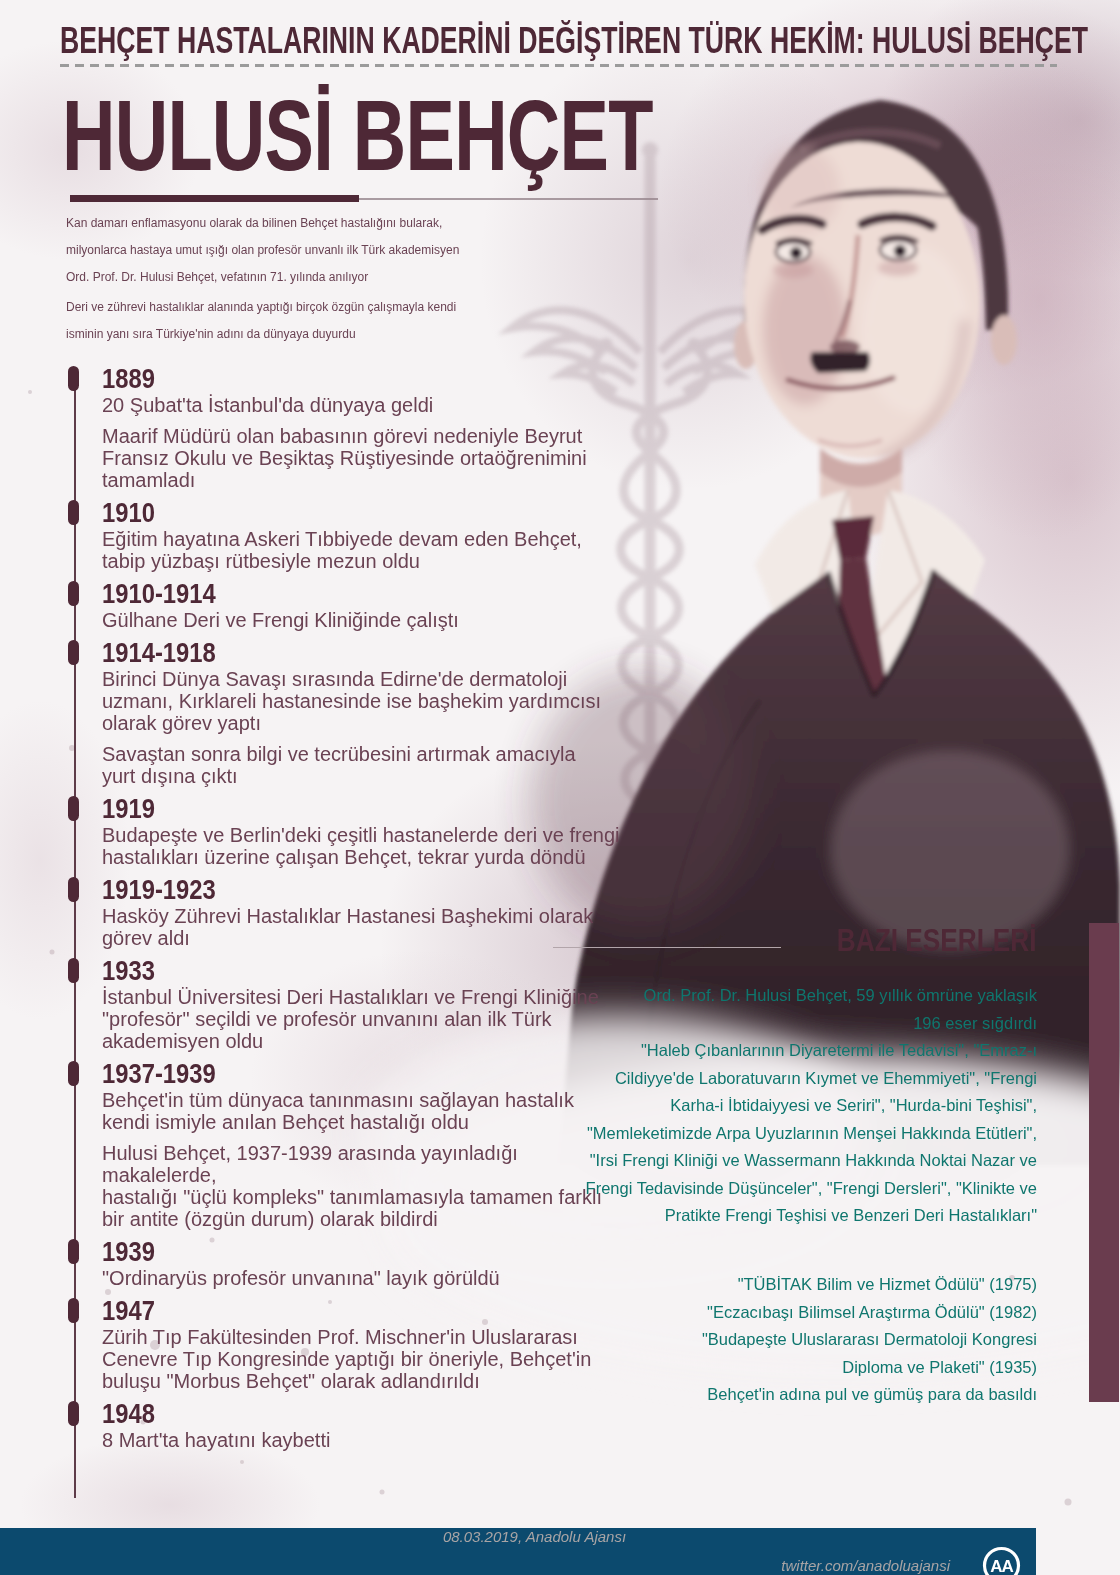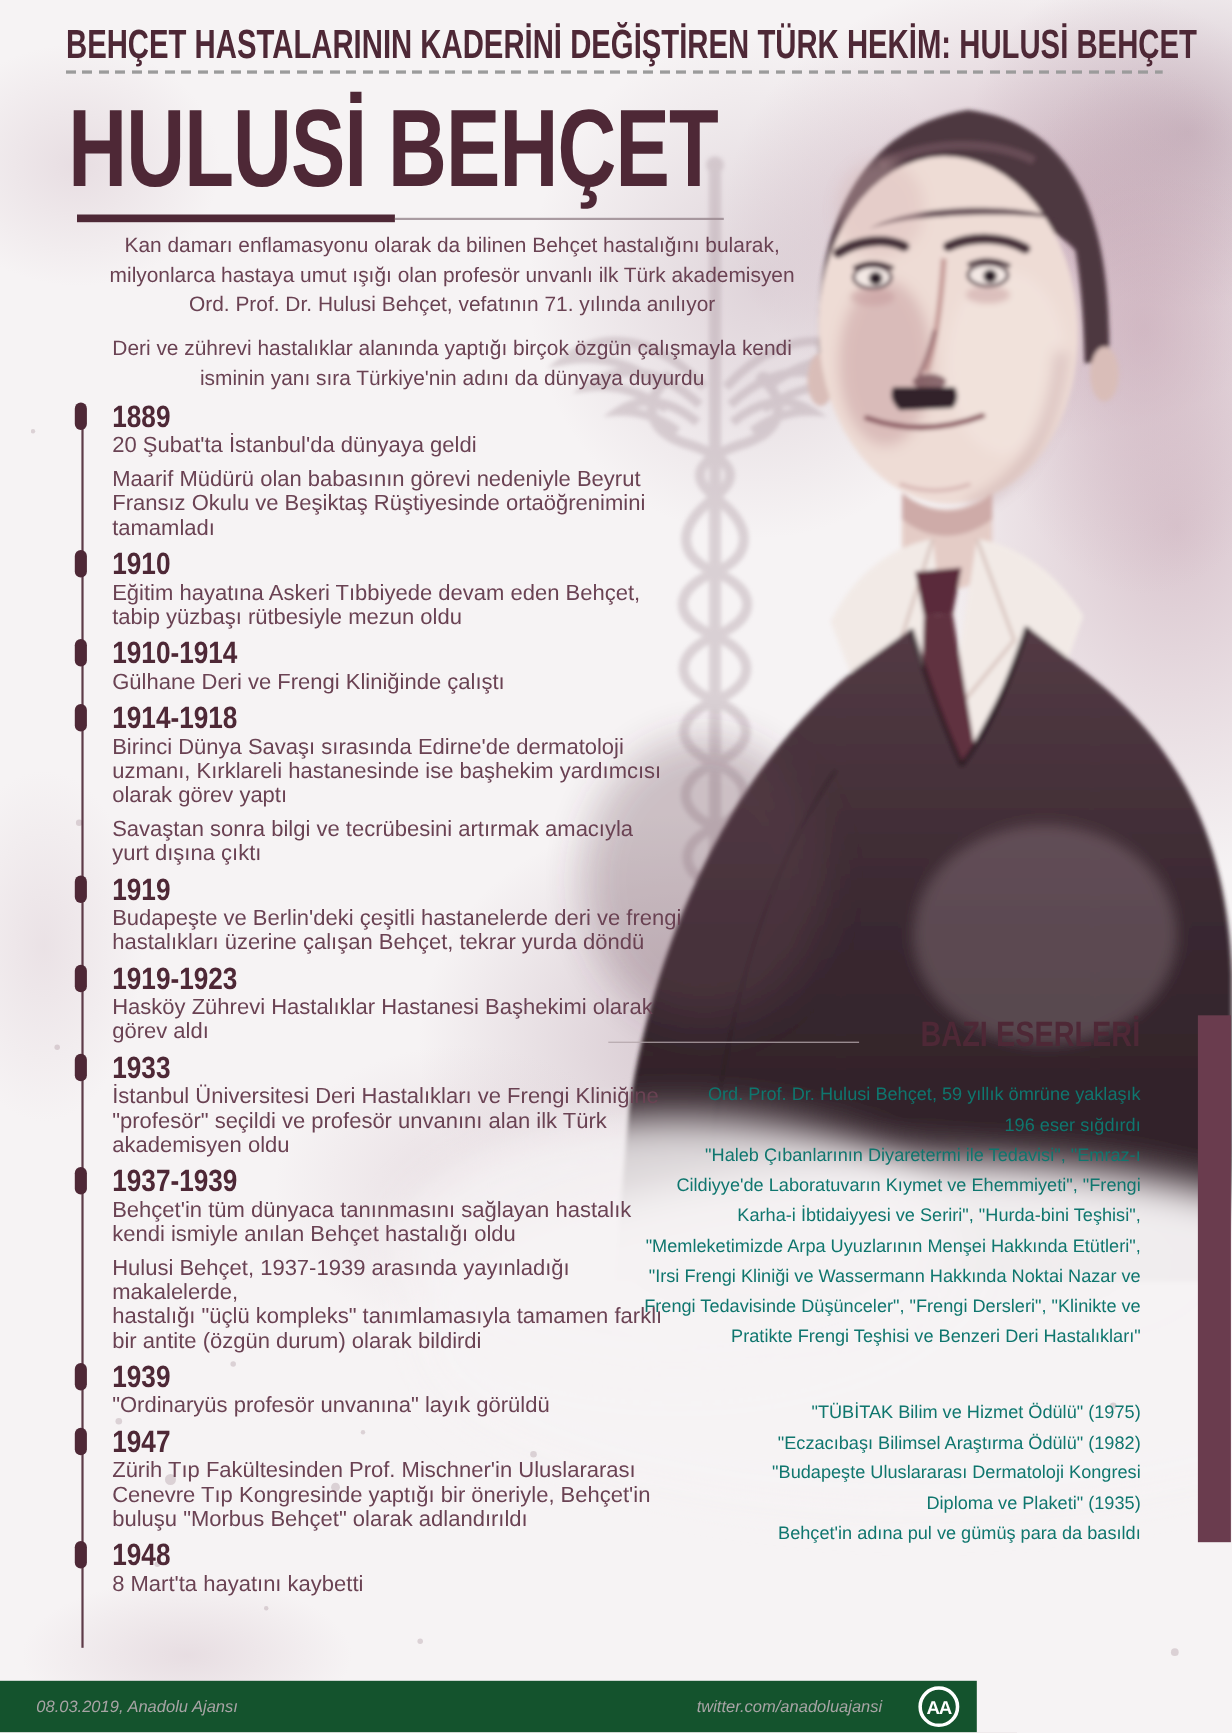--- a/index.html
+++ b/index.html
@@ -10,45 +10,45 @@
   .topline{position:absolute;left:60px;top:20px;margin:0;white-space:nowrap;font-weight:bold;
            font-size:37px;color:#4e2836;transform:scaleX(.72);transform-origin:left top;}
   .dashline{position:absolute;left:60px;top:64px;width:997px;height:3px;
             background:repeating-linear-gradient(90deg,#9b9b9b 0 9px,transparent 9px 15px);}
   .bigtitle{position:absolute;left:62px;top:84px;margin:0;white-space:nowrap;font-weight:bold;
             font-size:100px;line-height:102px;letter-spacing:-1px;color:#4e2836;
             transform:scaleX(.74);transform-origin:left top;}
   .ul-thick{position:absolute;left:70px;top:195px;width:289px;height:7px;background:#4e2836;}
   .ul-thin{position:absolute;left:359px;top:198px;width:299px;height:2px;background:#96858c;opacity:.8;}
 
-  .intro{position:absolute;white-space:pre-line;font-size:19px;line-height:27px;color:#6a4253;width:690px;margin:0;text-align:center;}
+  .intro{position:absolute;white-space:pre-line;font-size:12px;line-height:27px;color:#6a4253;width:690px;margin:0;}
   .intro1{left:66px;top:210px;}
-  .intro2{left:66px;top:304px;}
+  .intro2{left:66px;top:294px;}
 
   .timeline{position:absolute;left:66px;top:366px;width:520px;padding-left:36px;box-sizing:content-box;}
   .tl-line{position:absolute;left:7.5px;top:10px;width:2px;height:1122px;background:#4e2836;opacity:.9;}
   .tl-item{position:relative;margin-bottom:8px;}
   .tl-item::before{content:"";position:absolute;left:-34px;top:0;width:11px;height:25px;border-radius:6px;background:#4e2836;}
   .tl-year{margin:0 0 3px;font-size:28px;line-height:25px;font-weight:bold;color:#4e2836;
            transform:scaleX(.85);transform-origin:left top;white-space:nowrap;}
   .tl-paras p{margin:0 0 9px;font-size:20px;line-height:22px;white-space:pre-line;color:#6a4253;}
 
   .side{position:absolute;left:553px;width:484px;}
   .works{top:922px;}
   .awards{top:1247px;}
   .sec-head{display:flex;align-items:center;gap:12px;}
   .sec-rule{flex:1;height:1px;background:#b2a5aa;margin-top:14px;}
   .sec-title{margin:0;font-size:32px;line-height:36px;font-weight:bold;color:#4e2836;
              transform:scaleX(.82);transform-origin:right center;white-space:nowrap;}
   .sec-lines{margin-top:24px;text-align:right;font-size:16.5px;line-height:27.5px;white-space:pre-line;color:#0f766e;}
 
   .accent-bar{position:absolute;left:1089px;top:923px;width:30px;height:479px;background:#6a3c4e;}
 
-  .footer{position:absolute;left:0;top:1528px;width:888px;height:47px;background:#14532d;
-          display:flex;align-items:center;color:#a8a4a5;font-style:italic;font-size:15px;}
+  .footer{position:absolute;left:0;top:1528px;width:1036px;height:47px;background:#0c4a6e;
+          display:flex;align-items:center;color:#a8a4a5;font-style:italic;font-size:15px;flex-direction:column;}
   .footer-left{margin-left:33px;}
   .footer-right{margin-left:auto;display:flex;align-items:center;gap:31px;margin-right:14px;}
   .aa-logo{width:41px;height:41px;display:block;}
 </style>
 </head>
 <body>
 
 <div class="page">
 
   <svg id="bg-art" width="1120" height="1575" viewBox="0 0 1120 1575" aria-hidden="true">

